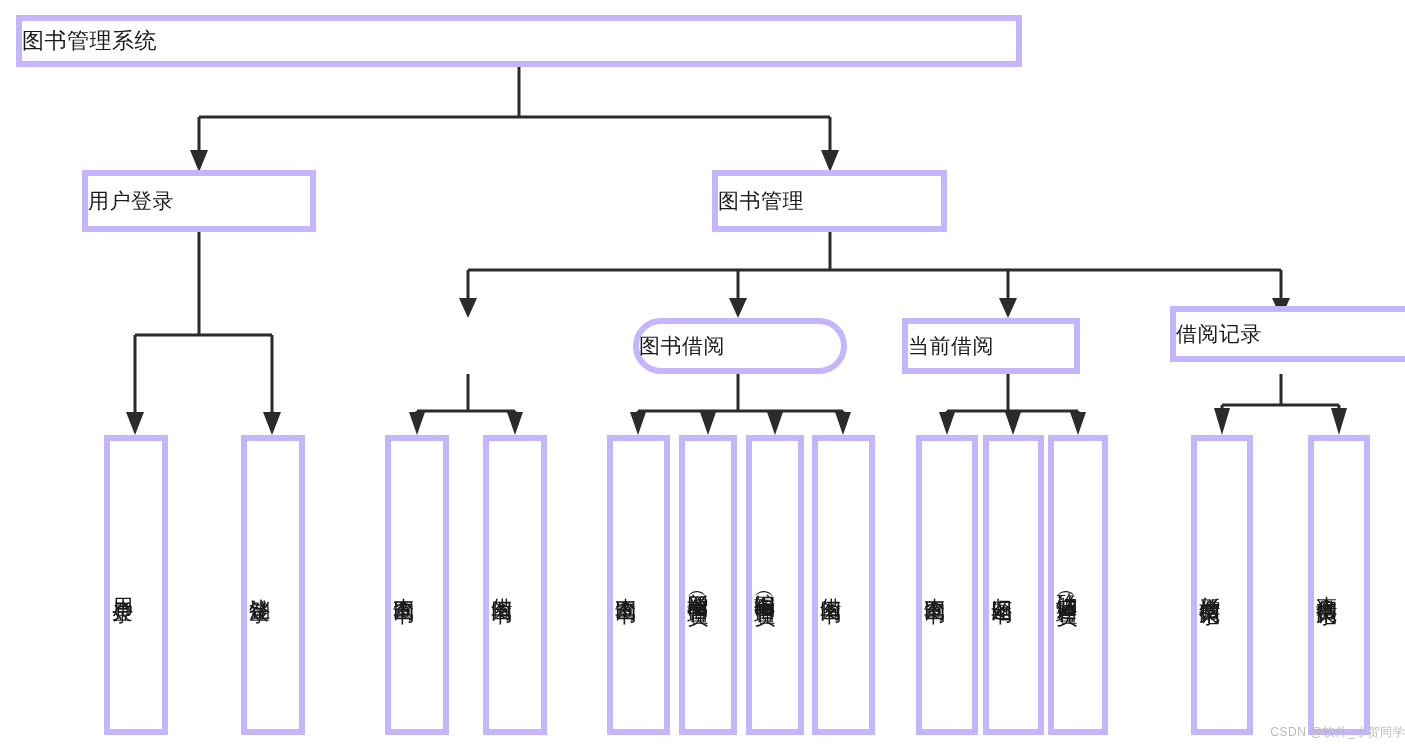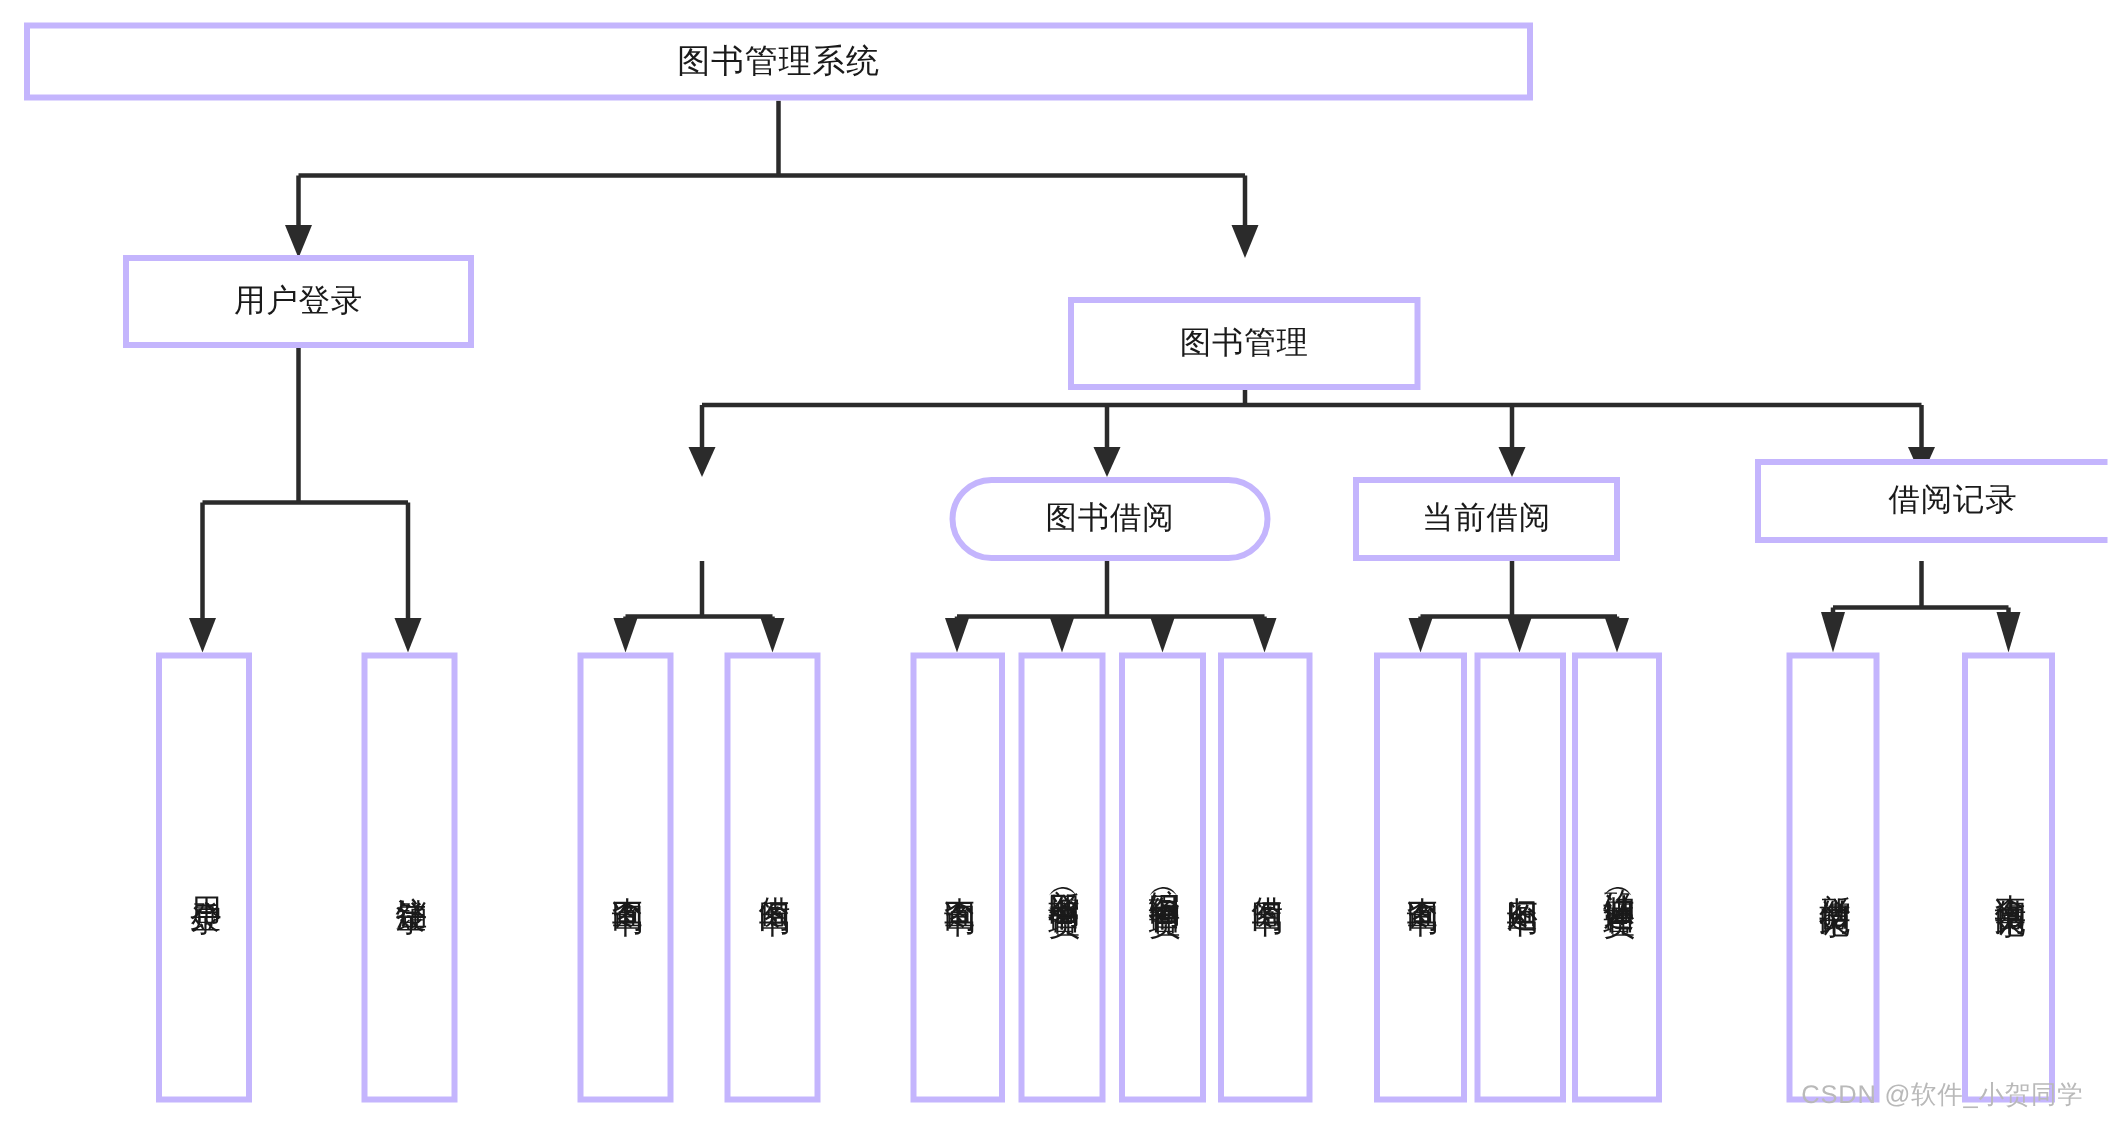--- a/index.html
+++ b/index.html
@@ -22,25 +22,24 @@
   svg.edges {
     position: absolute;
     left: 0;
     top: 0;
     width: 1405px;
     height: 747px;
   }
   .node {
     position: absolute;
     box-sizing: border-box;
-    border: 4px solid #c4b5fd;
+    border: 6px solid #c4b5fd;
     background: #ffffff;
     display: flex;
     align-items: center;
-    justify-content: center;
     color: #1a1a1a;
   }
   .node .label {
     display: block;
     text-align: center;
     line-height: 1.18;
     letter-spacing: 0.5px;
   }
   .node.horizontal .label {
     writing-mode: horizontal-tb;
@@ -49,23 +48,23 @@
   .node.vertical .label {
     writing-mode: vertical-rl;
     text-orientation: upright;
     font-size: 21px;
     letter-spacing: 2px;
     max-height: 270px;
   }
   .node.root .label { font-size: 22px; }
   .watermark {
     position: absolute;
-    right: 16px;
+    right: 0;
     bottom: 6px;
-    font-size: 17px;
+    font-size: 12px;
     color: #b9b9b9;
     white-space: nowrap;
     letter-spacing: 0.5px;
   }
 </style>
 </head>
 <body>
 
 <div id="diagram-root">
 
@@ -141,21 +140,21 @@
     </g>
   </svg>
 
   <div class="node root horizontal" style="left:16px; top:15px; width:1006px; height:52px;">
     <span class="label">图书管理系统</span>
   </div>
 
   <div class="node horizontal" style="left:82px; top:170px; width:234px; height:62px;">
     <span class="label">用户登录</span>
   </div>
-  <div class="node horizontal" style="left:712px; top:170px; width:235px; height:62px;margin-top:28px;">
+  <div class="node horizontal" style="left:712px; top:170px; width:235px; height:62px;">
     <span class="label">图书管理</span>
   </div>
 
   <div class="node horizontal" style="left:633px; top:318px; width:214px; height:56px;border-radius:28px;">
     <span class="label">图书借阅</span>
   </div>
   <div class="node horizontal" style="left:902px; top:318px; width:178px; height:56px;">
     <span class="label">当前借阅</span>
   </div>
   <div class="node horizontal" style="left:1170px; top:306px; width:264px; height:56px;">

